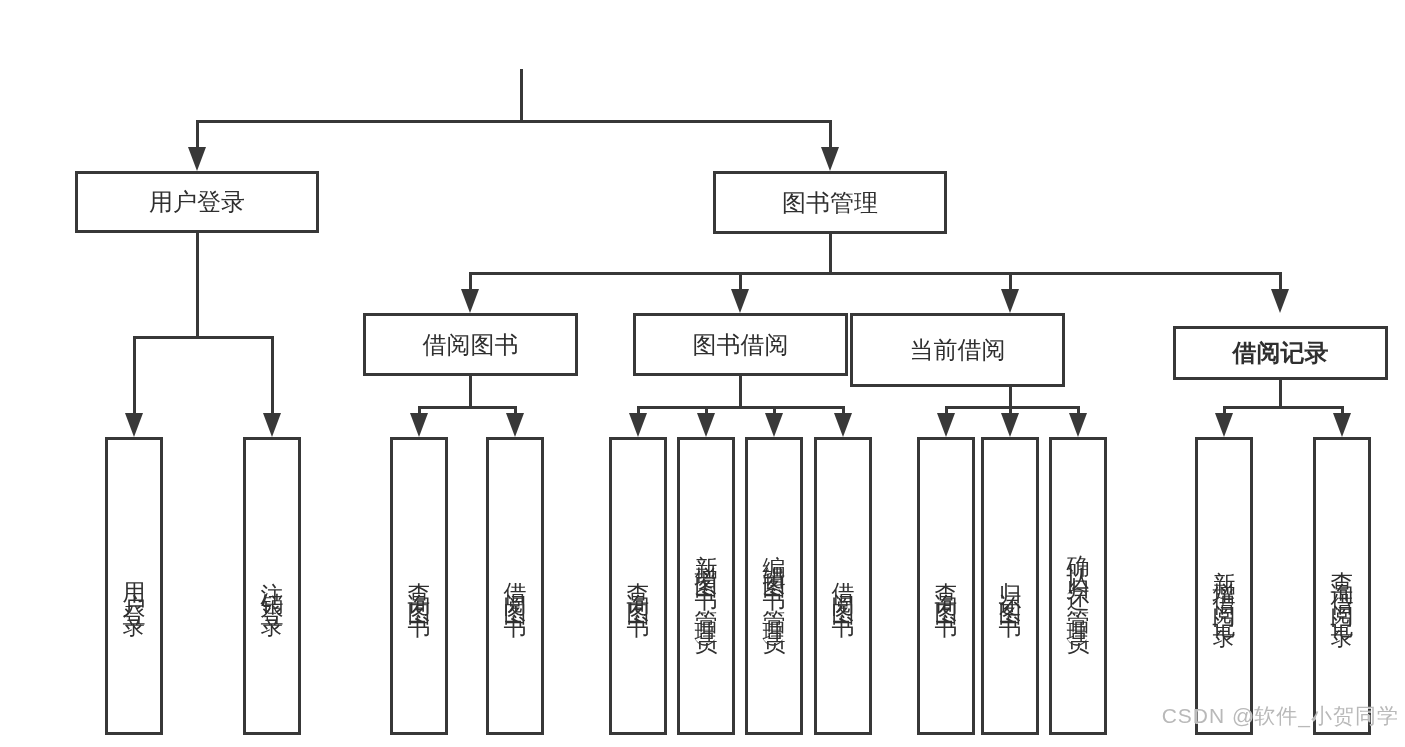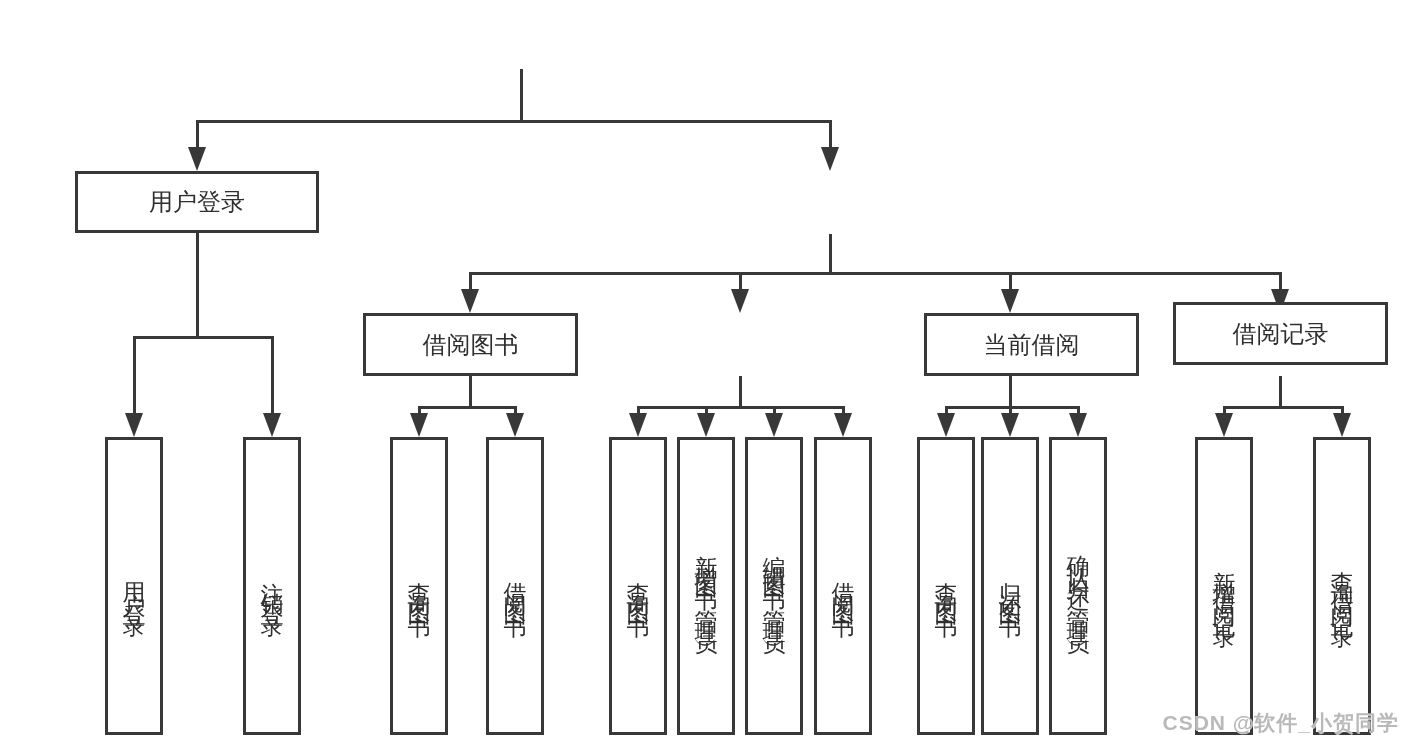--- a/index.html
+++ b/index.html
@@ -54,38 +54,39 @@
     width: 0;
     height: 0;
     border-left: 9px solid transparent;
     border-right: 9px solid transparent;
     border-top: 24px solid var(--line, #383838);
     z-index: 1;
   }
   #watermark {
     position: absolute;
     right: 6px;
-    bottom: 10px;
+    bottom: 17px;
     font-size: 21px;
     letter-spacing: 1px;
     color: var(--watermark, #b9b9b9);
     text-shadow: 1px 1px 0 rgba(255,255,255,0.7);
     z-index: 5;
-    font-weight: bold;
   }
 </style>
 </head>
 <body>
 
 <div id="diagram-canvas">
   <div id="watermark">CSDN @软件_小贺同学</div>
     <div class="node" style="left: 75px; top: 171px; width: 244px; height: 62px;">用户登录</div>
+    <div class="node" style="left: 713px; top: 171px; width: 234px; height: 63px;">图书管理</div>
     <div class="node" style="left: 363px; top: 313px; width: 215px; height: 63px;">借阅图书</div>
-    <div class="node" style="left: 924px; top: 313px; width: 215px; height: 63px;">当前借阅</div>
-    <div class="node" style="left: 1173px; top: 302px; width: 215px; height: 63px;">借阅记录</div>
+    <div class="node" style="left: 633px; top: 313px; width: 215px; height: 63px;">图书借阅</div>
+    <div class="node" style="left: 850px; top: 313px; width: 215px; height: 74px;">当前借阅</div>
+    <div class="node" style="left: 1173px; top: 326px; width: 215px; height: 54px; font-weight: bold;">借阅记录</div>
     <div class="node vertical" style="left: 105px; top: 437px; width: 58px; height: 298px;">用户登录</div>
     <div class="node vertical" style="left: 243px; top: 437px; width: 58px; height: 298px;">注销登录</div>
     <div class="node vertical" style="left: 390px; top: 437px; width: 58px; height: 298px;">查询图书</div>
     <div class="node vertical" style="left: 486px; top: 437px; width: 58px; height: 298px;">借阅图书</div>
     <div class="node vertical" style="left: 609px; top: 437px; width: 58px; height: 298px;">查询图书</div>
     <div class="node vertical" style="left: 677px; top: 437px; width: 58px; height: 298px;">新增图书（管理员）</div>
     <div class="node vertical" style="left: 745px; top: 437px; width: 58px; height: 298px;">编辑图书（管理员）</div>
     <div class="node vertical" style="left: 814px; top: 437px; width: 58px; height: 298px;">借阅图书</div>
     <div class="node vertical" style="left: 917px; top: 437px; width: 58px; height: 298px;">查询图书</div>
     <div class="node vertical" style="left: 981px; top: 437px; width: 58px; height: 298px;">归还图书</div>

